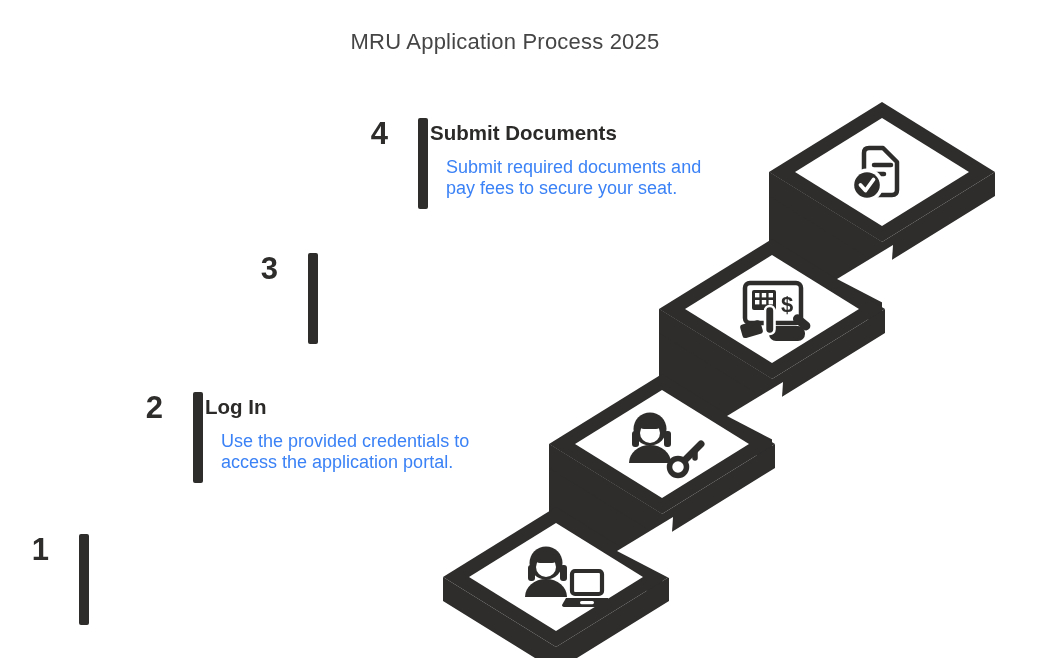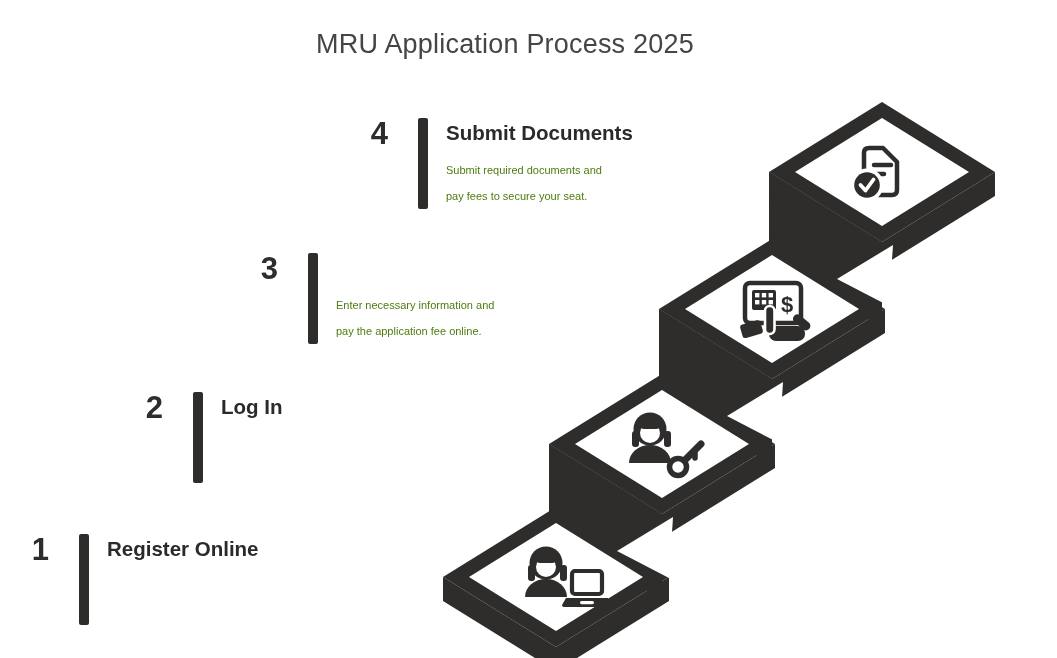--- a/index.html
+++ b/index.html
@@ -2,36 +2,36 @@
 <html><head>
 <meta charset="utf-8">
 <style>
   html,body{margin:0;padding:0;background:#fff;}
   .canvas{
     position:relative;width:1057px;height:658px;overflow:hidden;background:#ffffff;
     font-family:"Liberation Sans",sans-serif;
   }
   .title{
     position:absolute;left:0;top:29px;width:1010px;text-align:center;
-    font-size:27px;font-weight:500;color:#454545;letter-spacing:.2px;
+    font-size:22px;font-weight:500;color:#454545;letter-spacing:.2px;
   }
   .stairs-svg{position:absolute;left:0;top:0;width:1057px;height:658px;}
   .step-block{position:absolute;width:320px;height:100px;}
   .step-bar{position:absolute;left:0;top:0;width:10px;height:91px;background:#2e2d2c;border-radius:2px;}
   .step-number{
     position:absolute;left:-95px;top:-2px;width:65px;text-align:right;
     font-size:31px;font-weight:bold;color:#2e2d2c;line-height:36px;
   }
   .step-heading{
-    position:absolute;left:28px;top:3px;font-size:20.5px;font-weight:bold;
+    position:absolute;left:12px;top:3px;font-size:20.5px;font-weight:bold;
     color:#2b2a29;white-space:nowrap;
   }
   .step-desc{
-    position:absolute;left:28px;top:39px;font-size:11px;line-height:26px;
-    color:#4d7c0f;white-space:pre-line;
+    position:absolute;left:28px;top:39px;font-size:18px;line-height:21px;
+    color:#3b82f6;white-space:pre-line;
   }
   
   .step-pos-1{left:79px;top:534px;}
   .step-pos-2{left:193px;top:392px;}
   .step-pos-3{left:308px;top:253px;}
   .step-pos-4{left:418px;top:118px;}
 </style>
 </head>
 <body>
 
@@ -110,34 +110,33 @@
         <circle cx="-15" cy="13" r="16.5" fill="#ffffff"></circle>
         <circle cx="-15" cy="13" r="12.8" fill="#2e2d2c"></circle>
         <polyline points="-21.5,13 -16.5,18.5 -8.5,7.5" fill="none" stroke="#ffffff" stroke-width="3.8"></polyline>
       </g>
     </g>
   </svg>
 
   <div class="step-block step-pos-1">
     <div class="step-number">1</div>
     <div class="step-bar"></div>
-    <div class="step-heading">Register Online</div>
   </div>
 
   <div class="step-block step-pos-2">
     <div class="step-number">2</div>
     <div class="step-bar"></div>
     <div class="step-heading">Log In</div>
+    <div class="step-desc">Use the provided credentials to
+access the application portal.</div>
   </div>
 
   <div class="step-block step-pos-3">
     <div class="step-number">3</div>
     <div class="step-bar"></div>
-    <div class="step-desc">Enter necessary information and
-pay the application fee online.</div>
   </div>
 
   <div class="step-block step-pos-4">
     <div class="step-number">4</div>
     <div class="step-bar"></div>
     <div class="step-heading">Submit Documents</div>
     <div class="step-desc">Submit required documents and
 pay fees to secure your seat.</div>
   </div>
 

